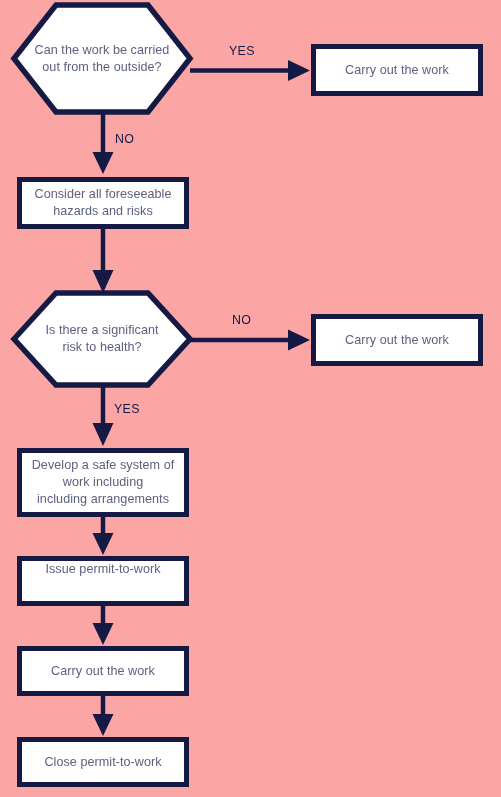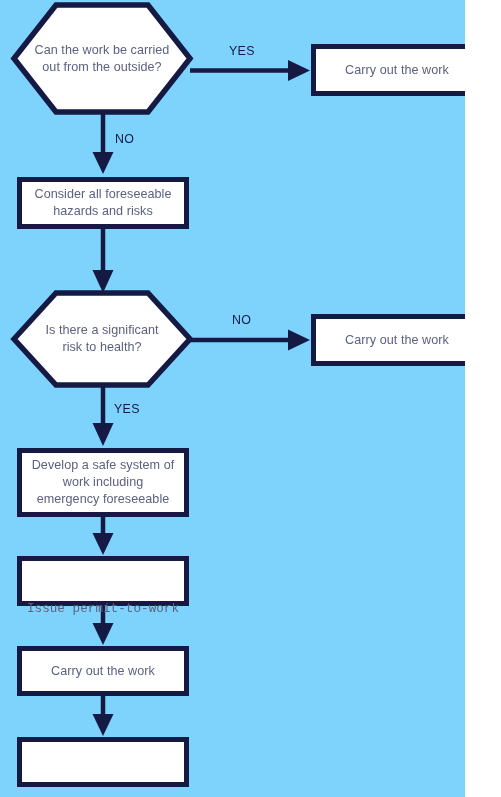--- a/index.html
+++ b/index.html
@@ -6,23 +6,23 @@
   html, body {
     margin: 0;
     padding: 0;
     background: #ffffff;
   }
   body {
     font-family: "Liberation Sans", "DejaVu Sans", sans-serif;
   }
   #flowchart {
     position: relative;
-    width: 465px;
+    width: 501px;
     height: 797px;
-    background: #7dd3fc;
+    background: #fca5a5;
     overflow: hidden;
   }
   #flow-svg {
     position: absolute;
     left: 0;
     top: 0;
     width: 501px;
     height: 797px;
     display: block;
   }
@@ -114,26 +114,27 @@
   <div class="node-text" style="left:22px; top:293px; width:160px; height:92px;">Is there a significant
 risk to health?</div>
 
   <div class="node-text" style="left:19px; top:177px; width:168px; height:52px;">Consider all foreseeable
 hazards and risks</div>
 
   <div class="node-text" style="left:313px; top:314px; width:168px; height:52px;">Carry out the work</div>
 
   <div class="node-text" style="left:19px; top:448px; width:168px; height:69px;">Develop a safe system of
 work including
-emergency foreseeable</div>
+including arrangements</div>
 
-  <div class="node-text" style="left:19px; top:584px; width:168px; height:50px;font-family:Liberation Mono, monospace;">Issue permit-to-work</div>
+  <div class="node-text" style="left:19px; top:544px; width:168px; height:50px;">Issue permit-to-work</div>
 
   <div class="node-text" style="left:19px; top:646px; width:168px; height:50px;">Carry out the work</div>
 
+  <div class="node-text" style="left:19px; top:737px; width:168px; height:50px;">Close permit-to-work</div>
 
   <div class="edge-label" style="left:229px; top:44px;">YES</div>
 
   <div class="edge-label" style="left:115px; top:132px;">NO</div>
 
   <div class="edge-label" style="left:232px; top:313px;">NO</div>
 
   <div class="edge-label" style="left:114px; top:402px;">YES</div>
 
   <div class="hit" style="left:14px; top:5px; width:176px; height:107px;"></div>

